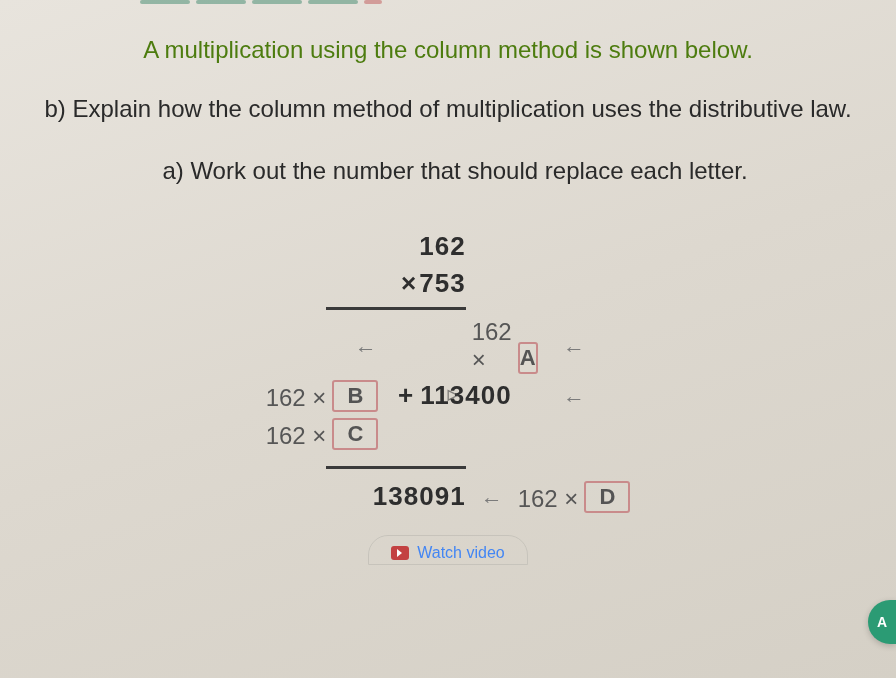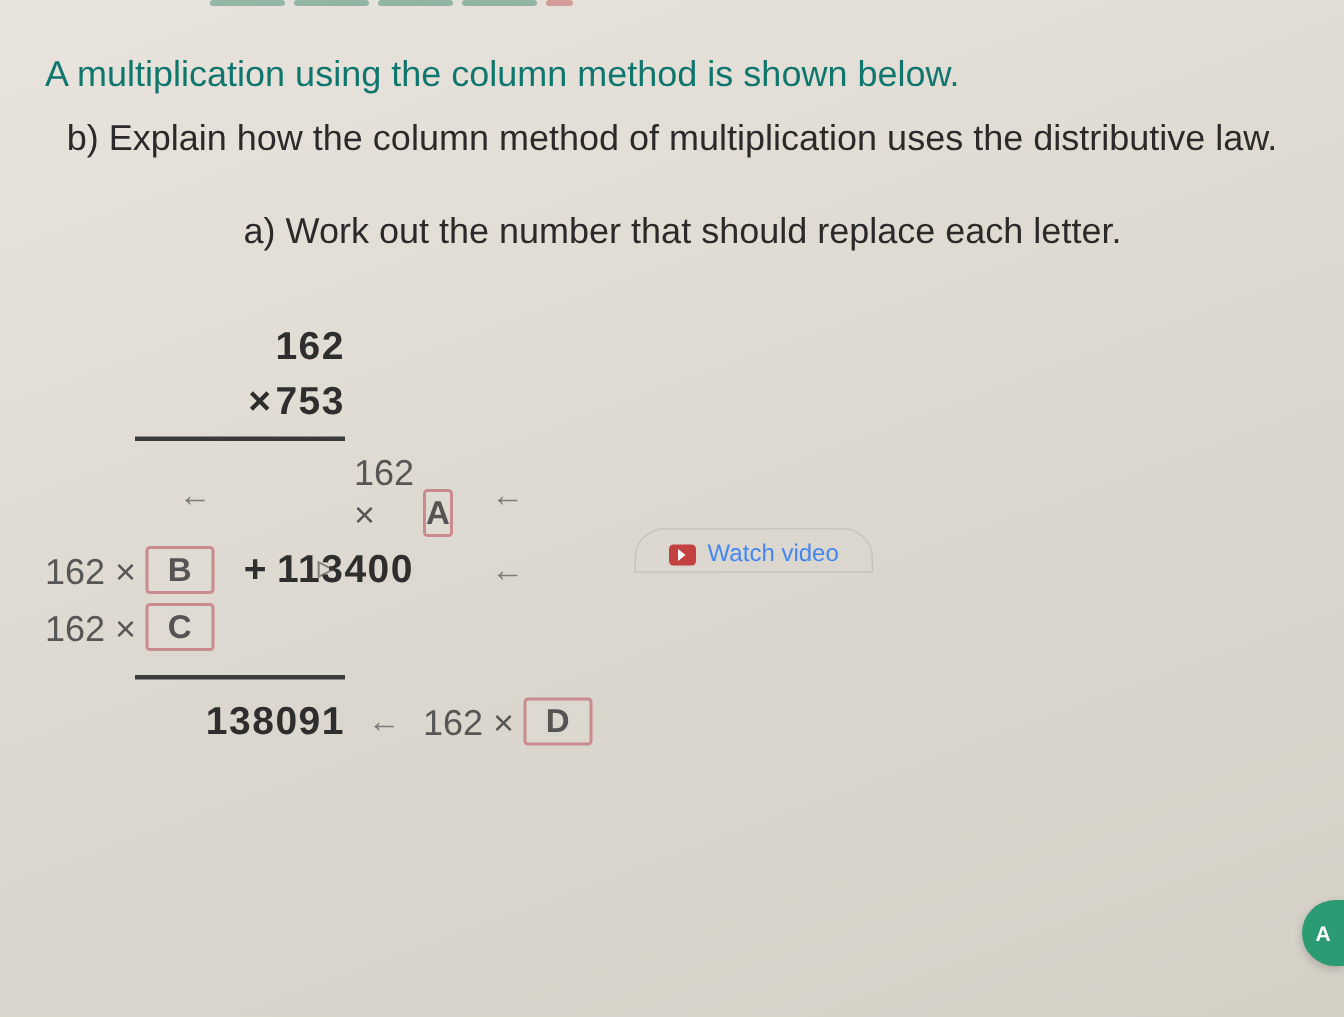--- a/index.html
+++ b/index.html
@@ -10,38 +10,37 @@
       font-family: -apple-system, BlinkMacSystemFont, "Segoe UI", Arial, sans-serif;
       color: #2a2a2a;
       overflow: hidden;
       position: relative;
     }
     .content {
       padding: 26px 30px 0 30px;
     }
     .intro {
       font-size: 24px;
-      text-align: left;
-      margin-bottom: 12px;
-      color: #0f766e;
+      text-align: center;
+      margin-bottom: 28px;
+      color: #4d7c0f;
     }
     .question {
       font-size: 24px;
       text-align: center;
       margin-bottom: 28px;
       color: #2a2a2a;
       line-height: 1.4;
     }
     .qa { margin-left: 14px; }
     .work-area {
       margin-top: 44px;
       display: flex;
-      flex-direction: row;
-      align-items: center;
-      gap: 28px;
+      flex-direction: column;
+      align-items: center;
     }
     .calc {
       display: grid;
       grid-template-columns: 200px 40px auto;
       column-gap: 6px;
       row-gap: 6px;
       font-size: 26px;
       font-weight: 600;
       color: #2e2e2e;
     }

